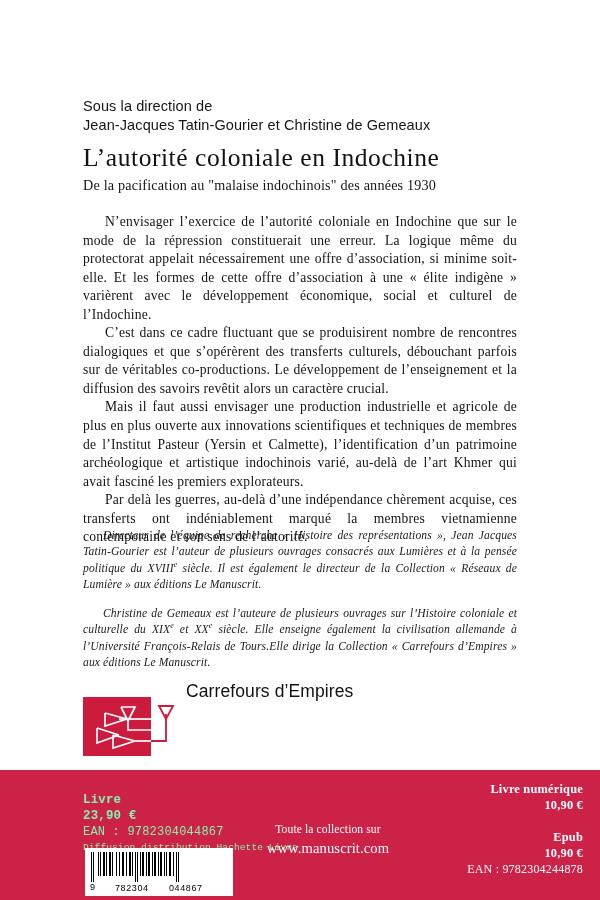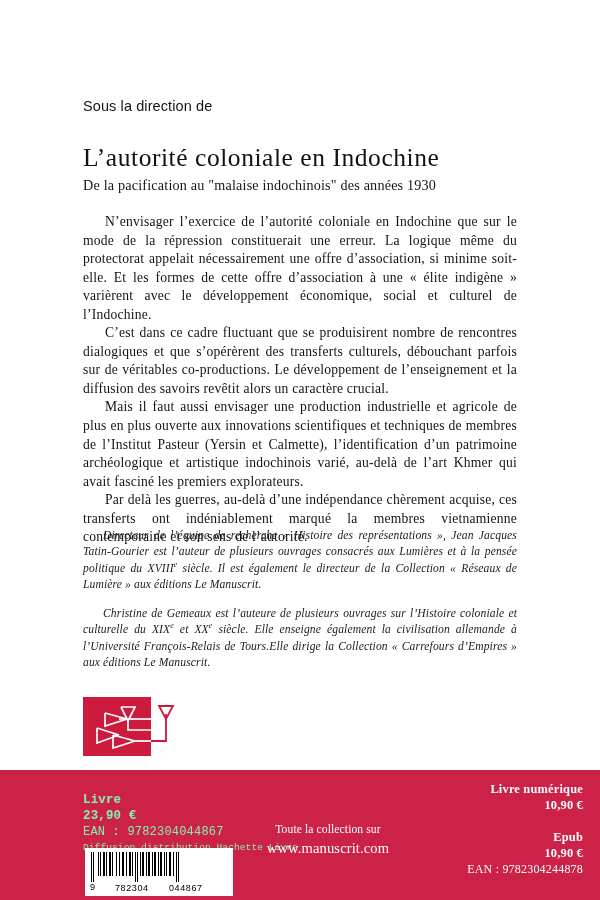--- a/index.html
+++ b/index.html
@@ -265,20 +265,21 @@
     top: 1px;
   }
 </style>
 </head>
 <body>
 
 <div class="page">
 
   <div class="header-block">
     <div class="editors-line">Sous la direction de</div>
+    <div class="editors-line">Jean-Jacques Tatin-Gourier et Christine de Gemeaux</div>
   </div>
 
   <div class="title-block">
     <h1 class="book-title">L’autorité coloniale en Indochine</h1>
     <h2 class="book-subtitle">De la pacification au "malaise indochinois" des années 1930</h2>
   </div>
 
   <div class="body-block">
     <p class="body-par">N’envisager l’exercice de l’autorité coloniale en Indochine que sur le mode de la répression constituerait une erreur. La logique même du protectorat appelait nécessairement une offre d’association, si minime soit-elle. Et les formes de cette offre d’association à une « élite indigène » varièrent avec le développement économique, social et culturel de l’Indochine.</p>
     <p class="body-par">C’est dans ce cadre fluctuant que se produisirent nombre de rencontres dialogiques et que s’opérèrent des transferts culturels, débouchant parfois sur de véritables co-productions. Le développement de l’enseignement et la diffusion des savoirs revêtit alors un caractère crucial.</p>
@@ -307,20 +308,21 @@
           <path d="M36,22 L68,22"></path>
           <path d="M45,24 L45,33 L68,33"></path>
           <path d="M52,44 L68,44"></path>
         </g>
         <g stroke="#cc1b3d" stroke-width="1.8" fill="none">
           <path d="M68,44 L83,44 L83,17"></path>
           <path d="M76,9 L90,9 L83,22 Z"></path>
         </g>
       </svg>
     </div>
+    <div class="logo-name">Carrefours d’Empires</div>
   </div>
 
   <div class="banner">
     <div class="banner-inner">
 
       <div class="col-left">
         <div class="fmt-label">Livre</div>
         <div class="fmt-price">23,90 €</div>
         <div class="fmt-ean">EAN : 9782304044867</div>
         <div class="distrib">Diffusion distribution Hachette Livre</div>

